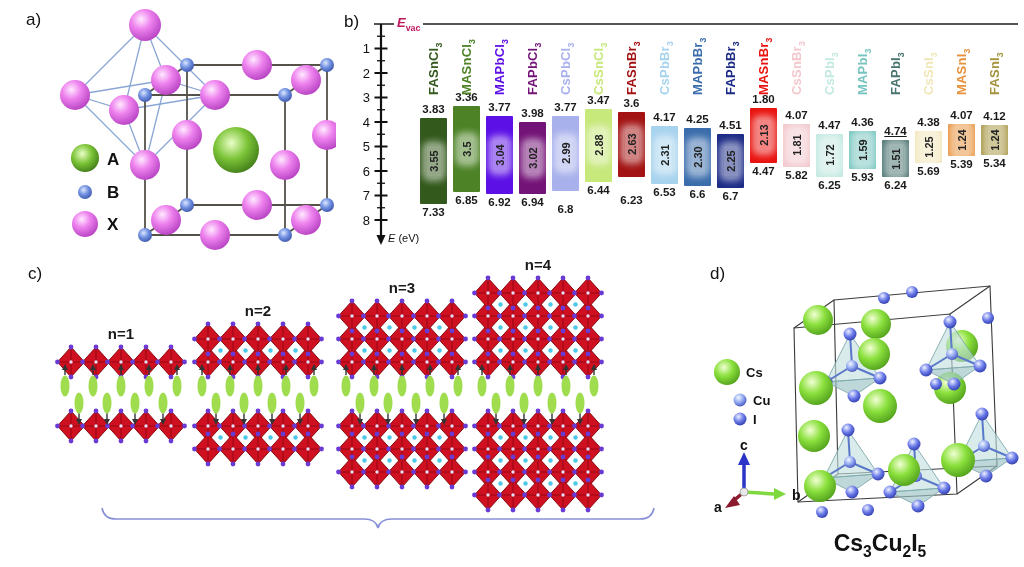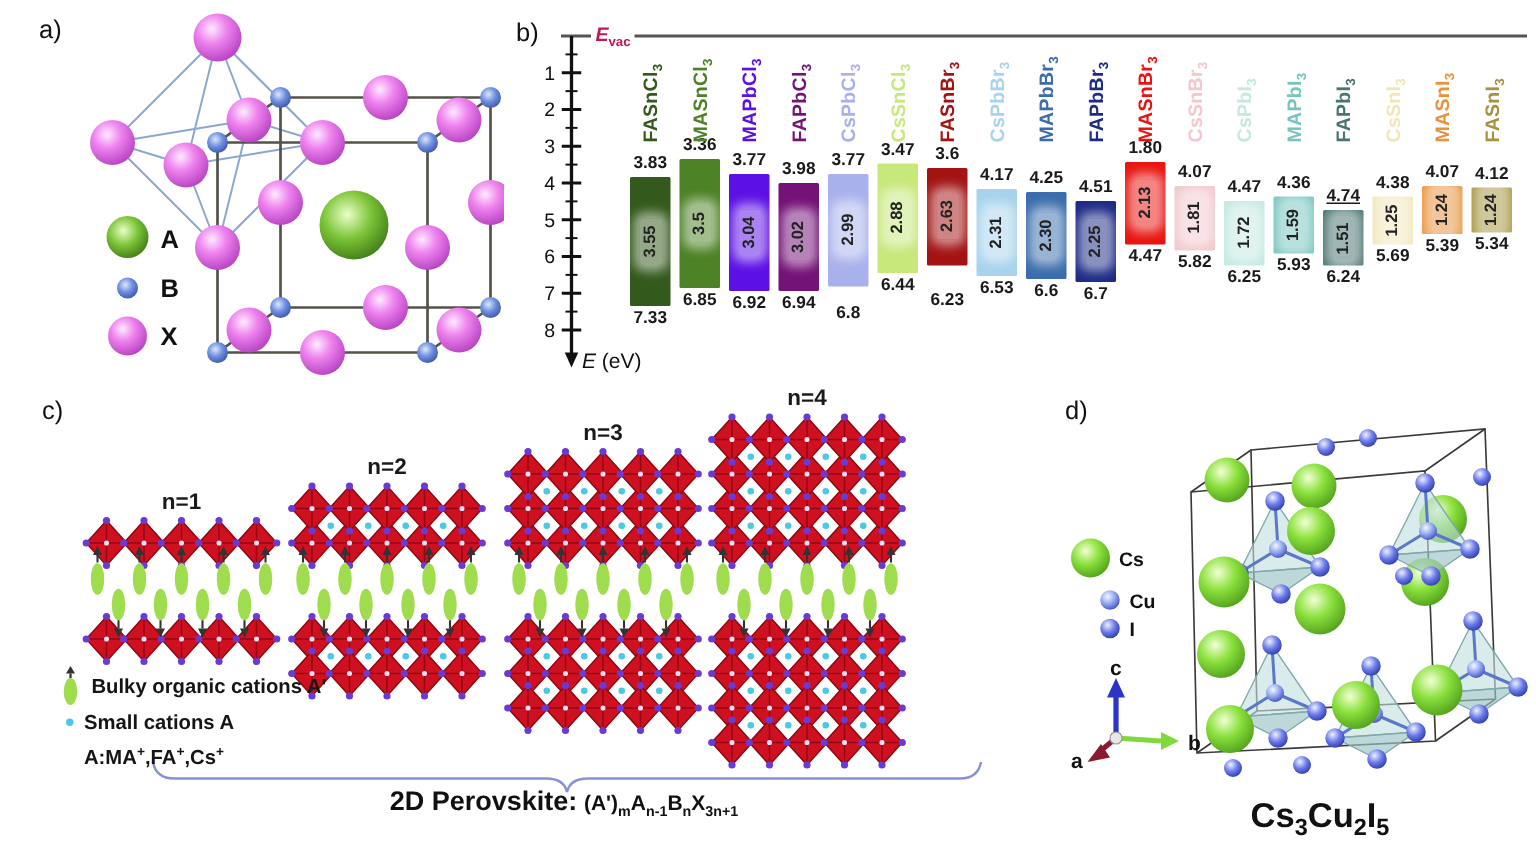--- a/index.html
+++ b/index.html
@@ -15,21 +15,21 @@
   .pill{position:absolute;left:50%;top:50%;transform:translate(-50%,-50%) rotate(-90deg);
         background:rgba(255,255,255,0.48);box-shadow:0 0 7px 4px rgba(255,255,255,0.55);
         border-radius:3px;font-size:11px;font-weight:700;color:#222;padding:0 5px;
         line-height:15px;white-space:nowrap;}
   .num{position:absolute;font-size:11.5px;font-weight:600;color:#1a1a1a;width:46px;
        text-align:center;z-index:4;white-space:nowrap;}
   .mat{position:absolute;font-size:13px;font-weight:700;white-space:nowrap;
        transform:rotate(-90deg);transform-origin:0 0;z-index:4;letter-spacing:.2px;}
   .evac{position:absolute;background:#fff;font-size:13px;font-weight:600;color:#be185d;
         padding:0 3px;z-index:4;}
-  .ylab{position:absolute;font-size:14px;color:#111;z-index:4;}
+  .ylab{position:absolute;font-size:11px;color:#111;z-index:4;}
   
   #panel-c{position:absolute;left:18px;top:258px;width:700px;height:309px;}
   #svg-c{position:absolute;left:0;top:0;}
   .c-legend{position:absolute;left:22px;top:186px;z-index:5;}
   .c-legend-row{display:flex;align-items:center;gap:7px;font-size:13.5px;font-weight:700;
                 color:#151515;margin-bottom:3px;line-height:17px;}
   .c-dot{width:5px;height:5px;border-radius:50%;display:inline-block;margin-left:4px;}
   .c-indent{margin-left:16px;}
   .c-caption{position:absolute;left:168px;top:266px;width:380px;text-align:center;color:#111;z-index:5;}
   .c-caption .t1{font-size:18px;font-weight:700;}
@@ -1494,41 +1494,20 @@
           <polygon points="559,161 565,161 562,167" fill="#333"></polygon>
         </g>
         <g>
           <ellipse cx="576" cy="128" rx="4.5" ry="10.5" fill="#9fdc4e"></ellipse>
           <line x1="576" y1="117" x2="576" y2="112" stroke="#333" stroke-width="1.4"></line>
           <polygon points="573,112 579,112 576,106" fill="#333"></polygon>
         </g>
         <text x="520" y="12" font-size="15" font-weight="bold" fill="#1a1a1a" text-anchor="middle">n=4</text>
         <path d="M 84 250 Q 86 261 98 261 L 346 261 Q 358 261 360 270 Q 362 261 374 261 L 622 261 Q 634 261 636 250" stroke="#8891d8" stroke-width="1.6" fill="none"></path>
       </svg>
-    <div class="c-legend">
-      <div class="c-legend-row">
-        <svg width="14" height="26">
-          <polygon points="4,5 10,5 7,0" fill="#333"></polygon>
-          <line x1="7" y1="5" x2="7" y2="8" stroke="#333" stroke-width="1.5"></line>
-          <ellipse cx="7" cy="17" rx="4.5" ry="9" fill="#9fdc4e"></ellipse>
-        </svg>
-        <span>Bulky organic cations A'</span>
-      </div>
-      <div class="c-legend-row">
-        <span class="c-dot" style="background:#49c8e8;"></span>
-        <span>Small  cations A</span>
-      </div>
-      <div class="c-legend-row c-indent">
-        <span>A:MA<sup>+</sup>,FA<sup>+</sup>,Cs<sup>+</sup></span>
-      </div>
-    </div>
-    <div class="c-caption">
-      <span class="t1">2D Perovskite:</span>
-      <span class="t2">(A')<sub>m</sub>A<sub>n-1</sub>B<sub>n</sub>X<sub>3n+1</sub></span>
-    </div>
   </section>
 
   <section id="panel-d">
     <svg width="324" height="309" viewBox="0 0 324 309">
       <defs>
         <radialGradient id="gCs" cx="38%" cy="32%" r="70%">
           <stop offset="0%" stop-color="#f2ffd4"></stop>
             <stop offset="50%" stop-color="#8ae03c"></stop>
             <stop offset="100%" stop-color="#55a41e"></stop>
         </radialGradient>

